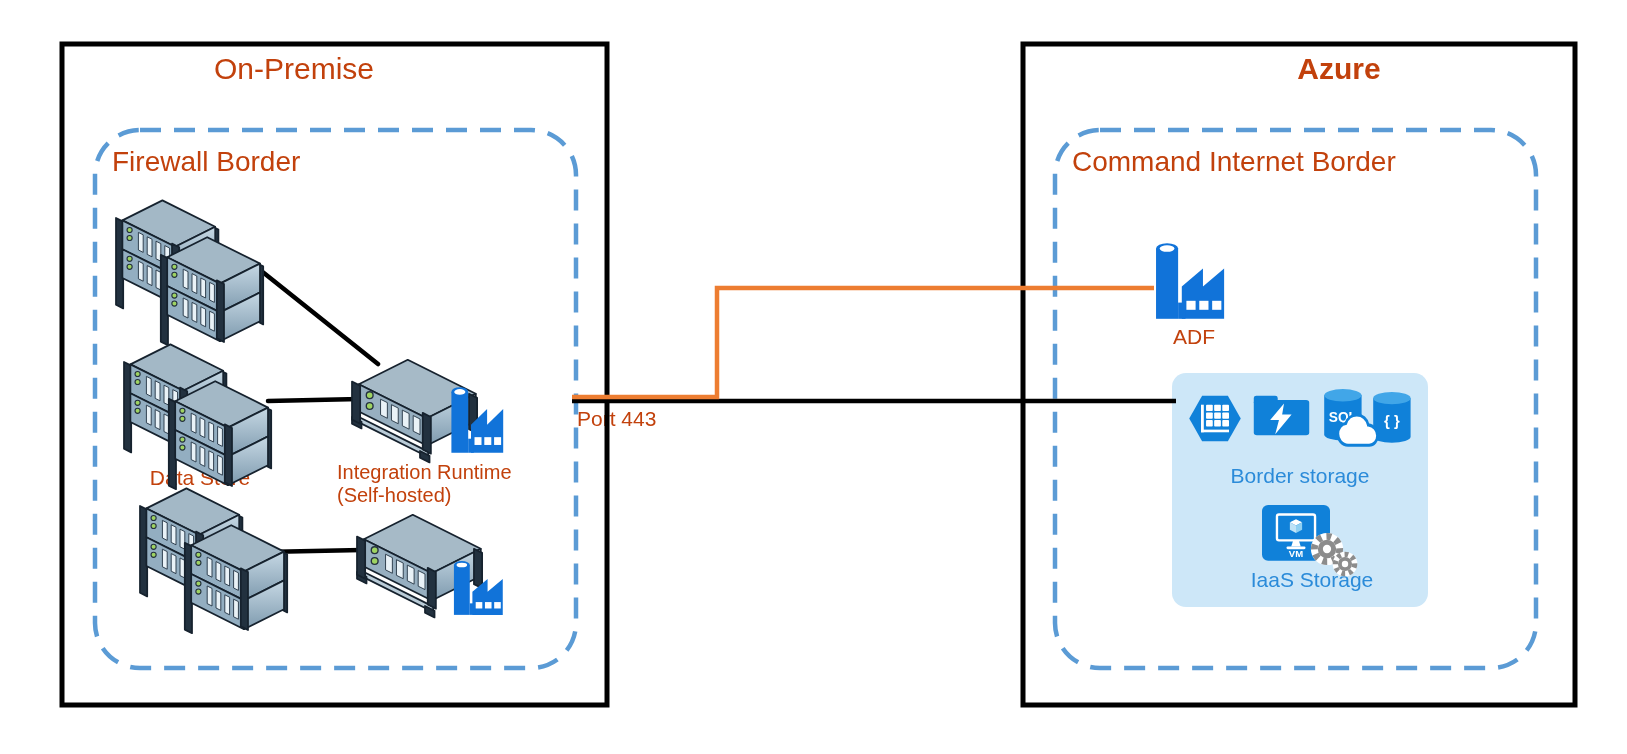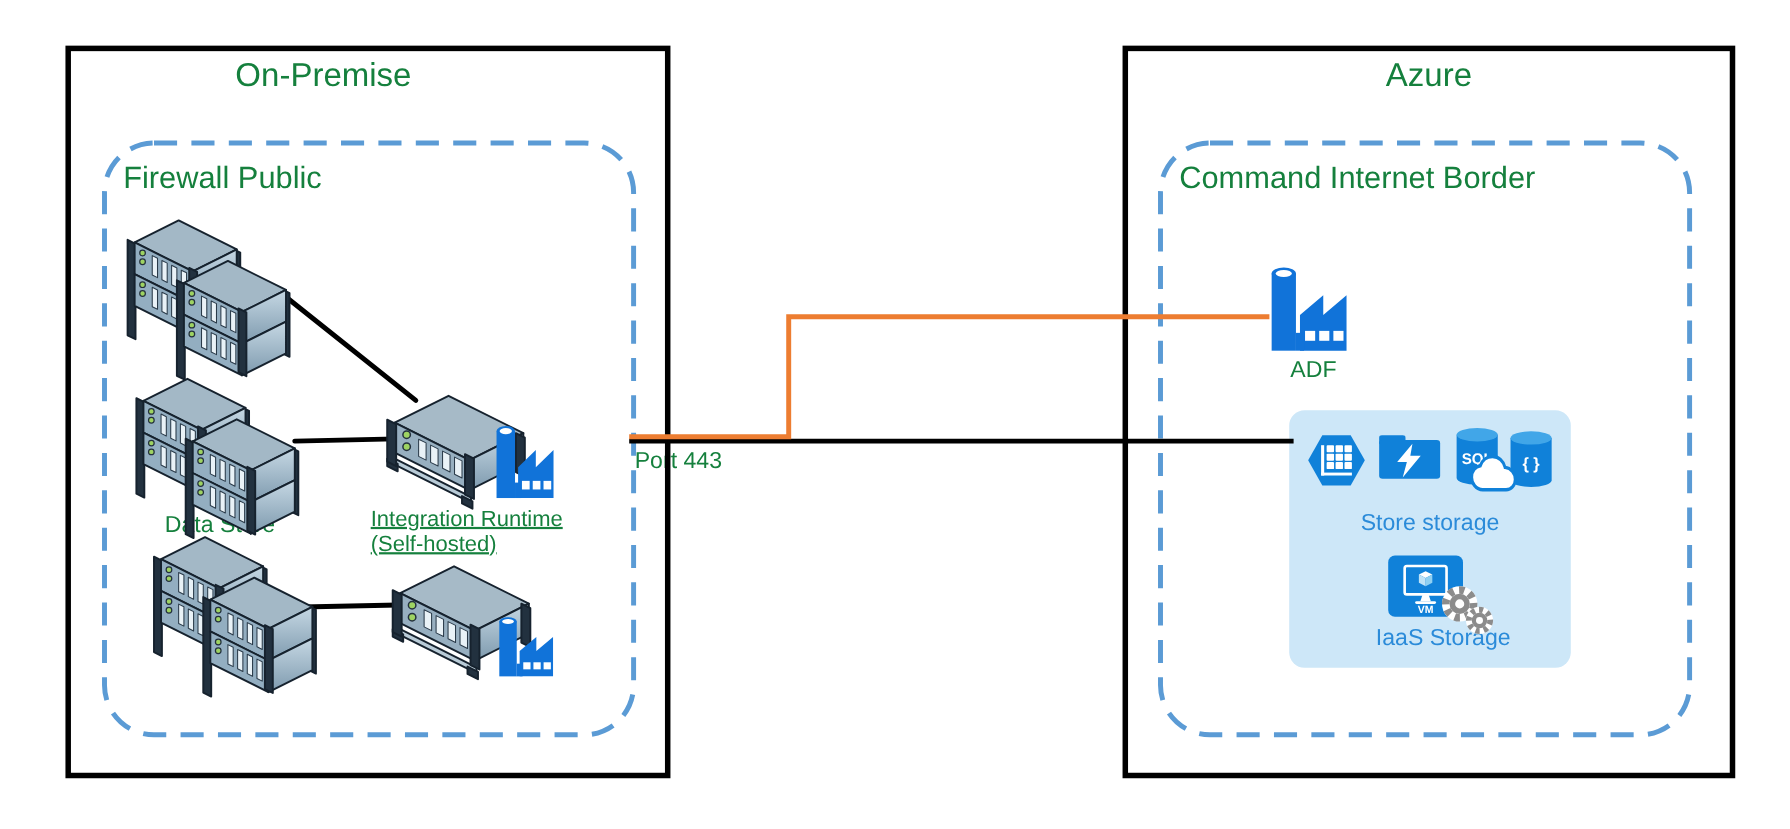--- a/index.html
+++ b/index.html
@@ -1,55 +1,55 @@
 <!DOCTYPE html>
 <html><head>
 <meta charset="utf-8">
 <style>
   html,body{margin:0;padding:0;background:#fff;}
   .canvas{
     position:relative;width:1627px;height:754px;background:#fff;
     font-family:"Liberation Sans",sans-serif;overflow:hidden;
   }
-  .lbl{position:absolute;color:#15803d;white-space:nowrap;line-height:1.15;}
+  .lbl{position:absolute;color:#c2410c;white-space:nowrap;line-height:1.15;}
   .ctr{text-align:center;}
   .title{font-size:30px;}
   .borderlbl{font-size:28px;}
   .small{font-size:21px;}
   .bluetxt{color:#2B8BD9;}
   #storage-panel{
     position:absolute;left:1172px;top:373px;width:256px;height:234px;
     background:#CDE7F8;border-radius:14px;
   }
   svg.overlay{position:absolute;left:0;top:0;pointer-events:none;}
 </style>
 </head>
 <body>
 
 <div class="canvas">
 
   <div id="storage-panel"></div>
 
   <div class="lbl title ctr" style="left:54px;top:52px;width:480px;">On-Premise</div>
-  <div class="lbl title ctr" style="left:1023px;top:52px;width:552px;">Azure</div>
-
-  <div class="lbl borderlbl" style="left:112px;top:146px;">Firewall Public</div>
+  <div class="lbl title ctr" style="left:1063px;top:52px;width:552px;font-weight:bold;">Azure</div>
+
+  <div class="lbl borderlbl" style="left:112px;top:146px;">Firewall Border</div>
   <div class="lbl borderlbl" style="left:1072px;top:146px;">Command Internet Border</div>
 
   <div class="lbl small ctr" style="left:120px;top:466px;width:160px;">Data Store</div>
 
-  <div class="lbl" style="left:337px;top:461px;font-size:20px;text-decoration:underline;">
+  <div class="lbl" style="left:337px;top:461px;font-size:20px;">
     <div>Integration Runtime</div>
     <div>(Self-hosted)</div>
   </div>
 
   <div class="lbl small" style="left:577px;top:407px;">Port 443</div>
 
   <div class="lbl small ctr" style="left:1154px;top:325px;width:80px;">ADF</div>
-  <div class="lbl small ctr bluetxt" style="left:1172px;top:464px;width:256px;">Store storage</div>
+  <div class="lbl small ctr bluetxt" style="left:1172px;top:464px;width:256px;">Border storage</div>
   <div class="lbl small ctr bluetxt" style="left:1172px;top:568px;width:280px;">IaaS Storage</div>
 
   <svg class="overlay" width="1627" height="754" viewBox="0 0 1627 754">
     <defs>
       <linearGradient id="gSide" x1="0" y1="0" x2="0" y2="1">
         <stop offset="0" stop-color="#C6D8E4"></stop>
           <stop offset="1" stop-color="#7E9AAE"></stop>
       </linearGradient>
 
       <g id="tfdetail">

